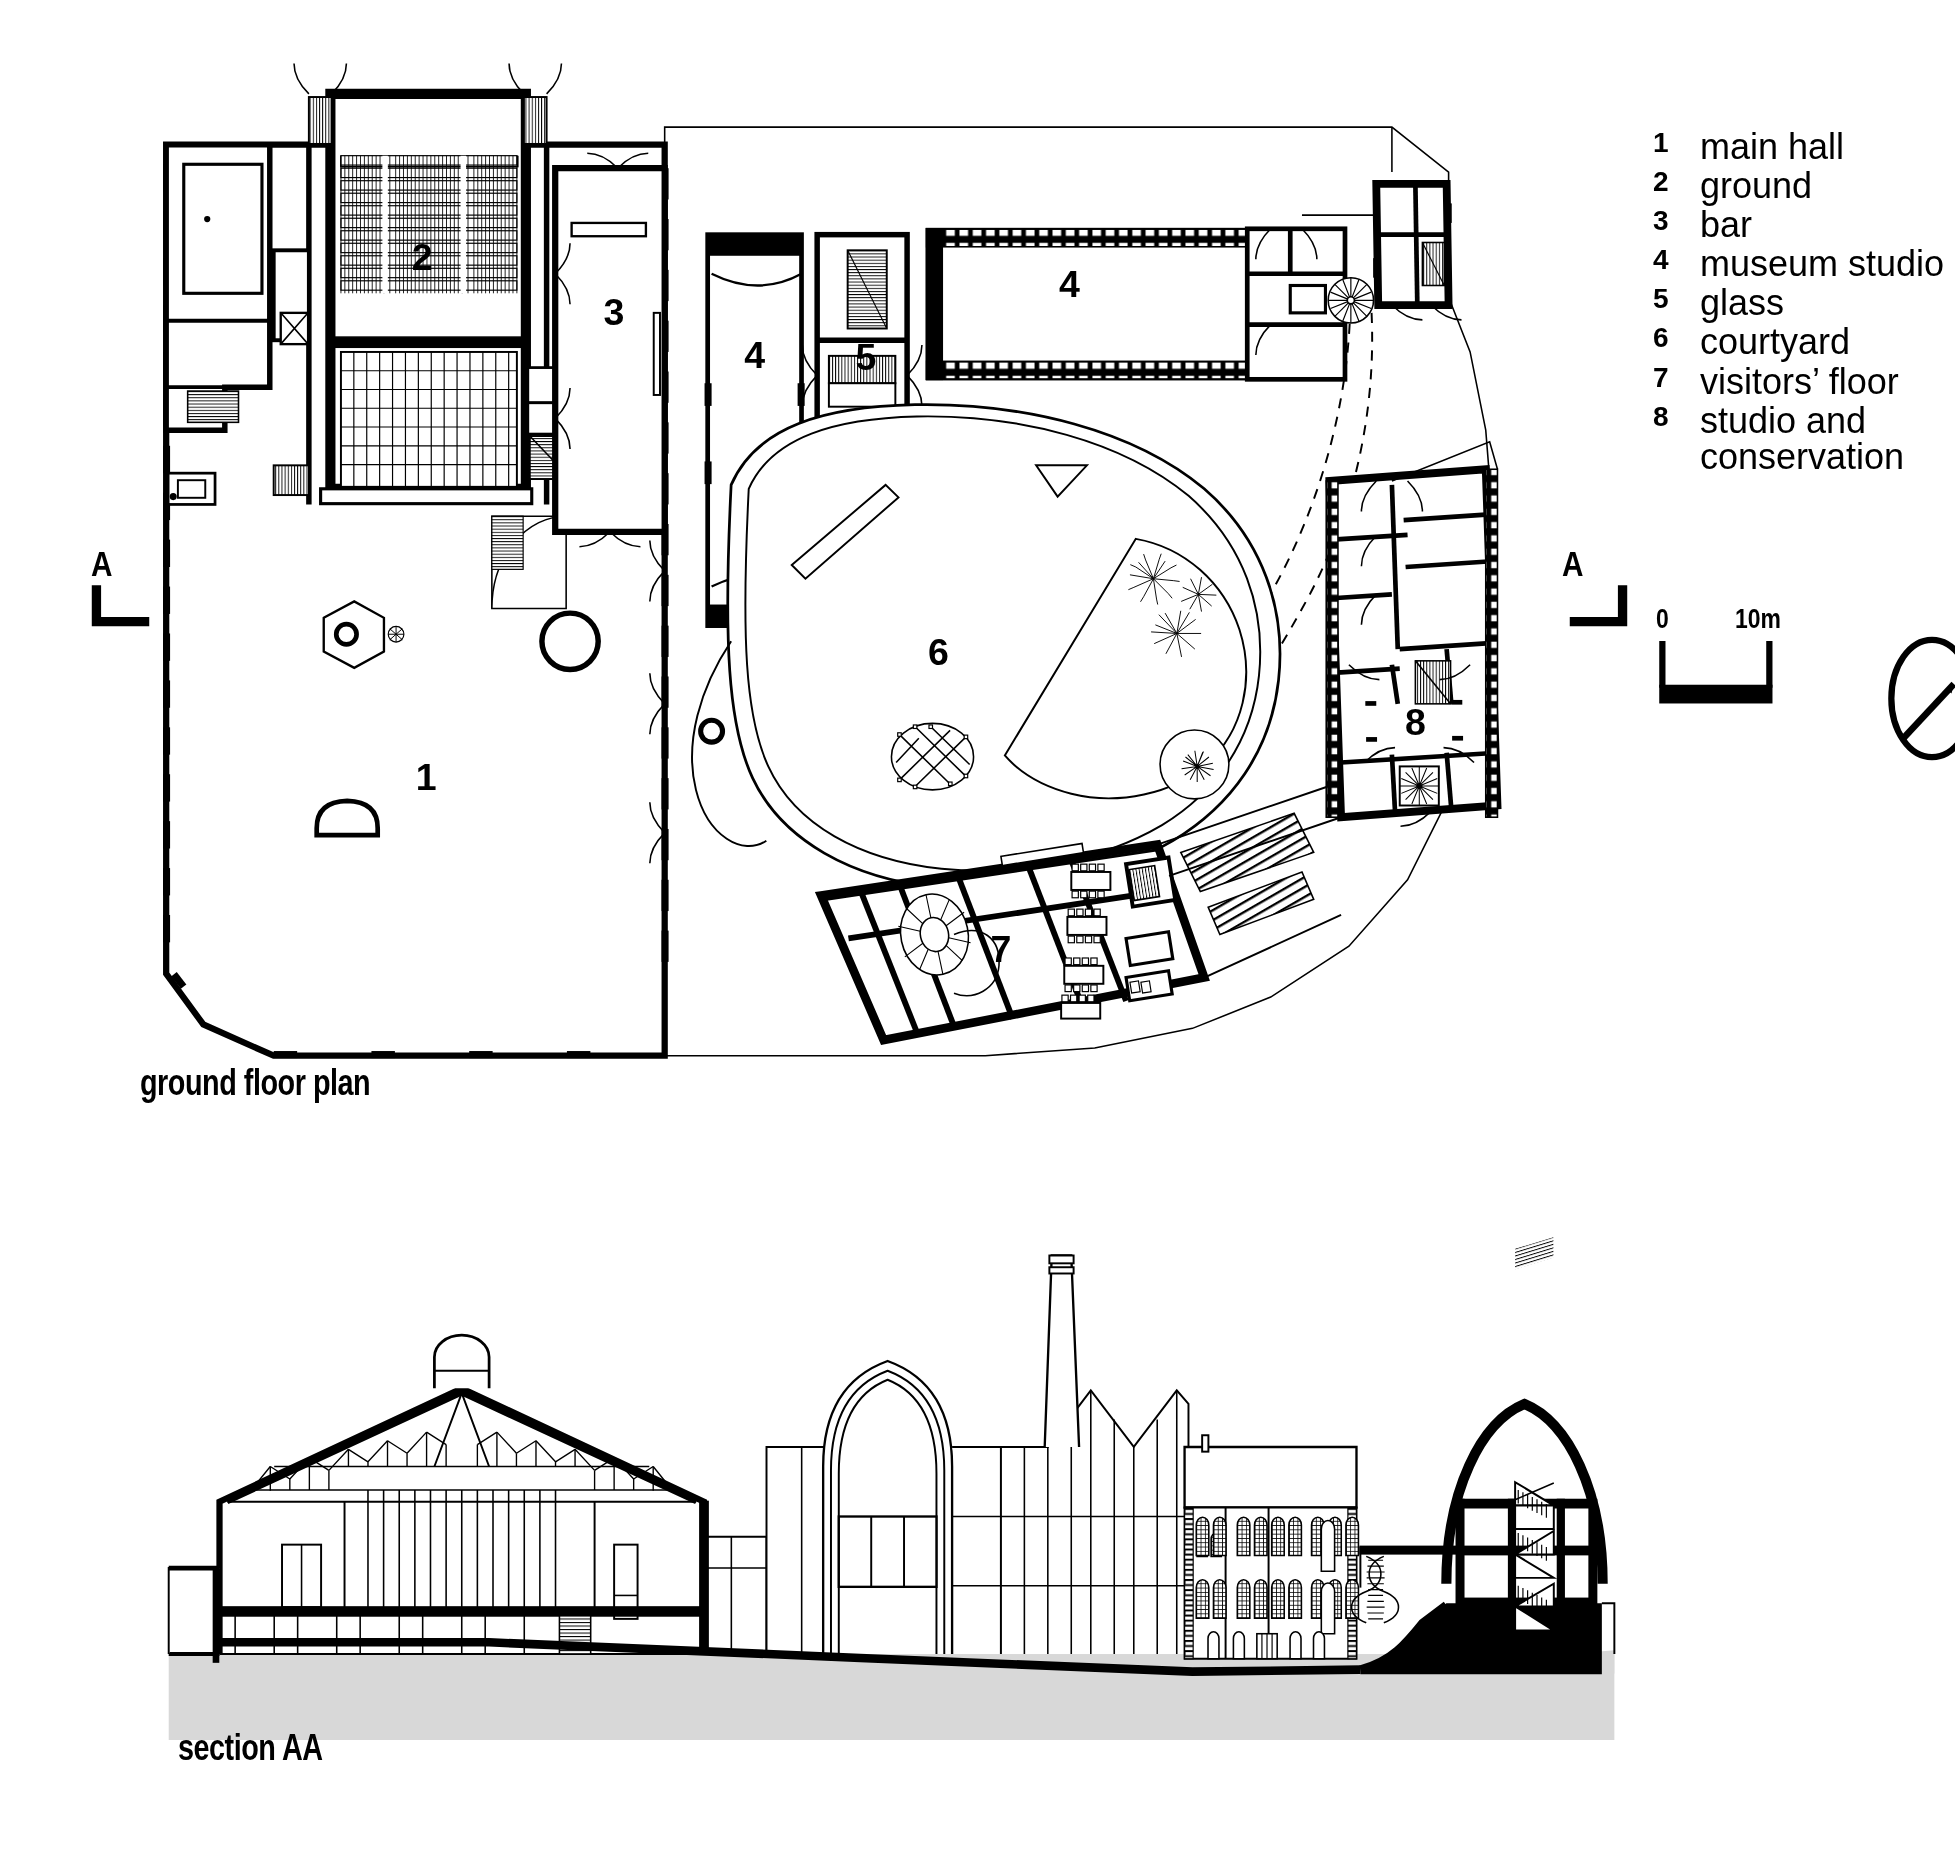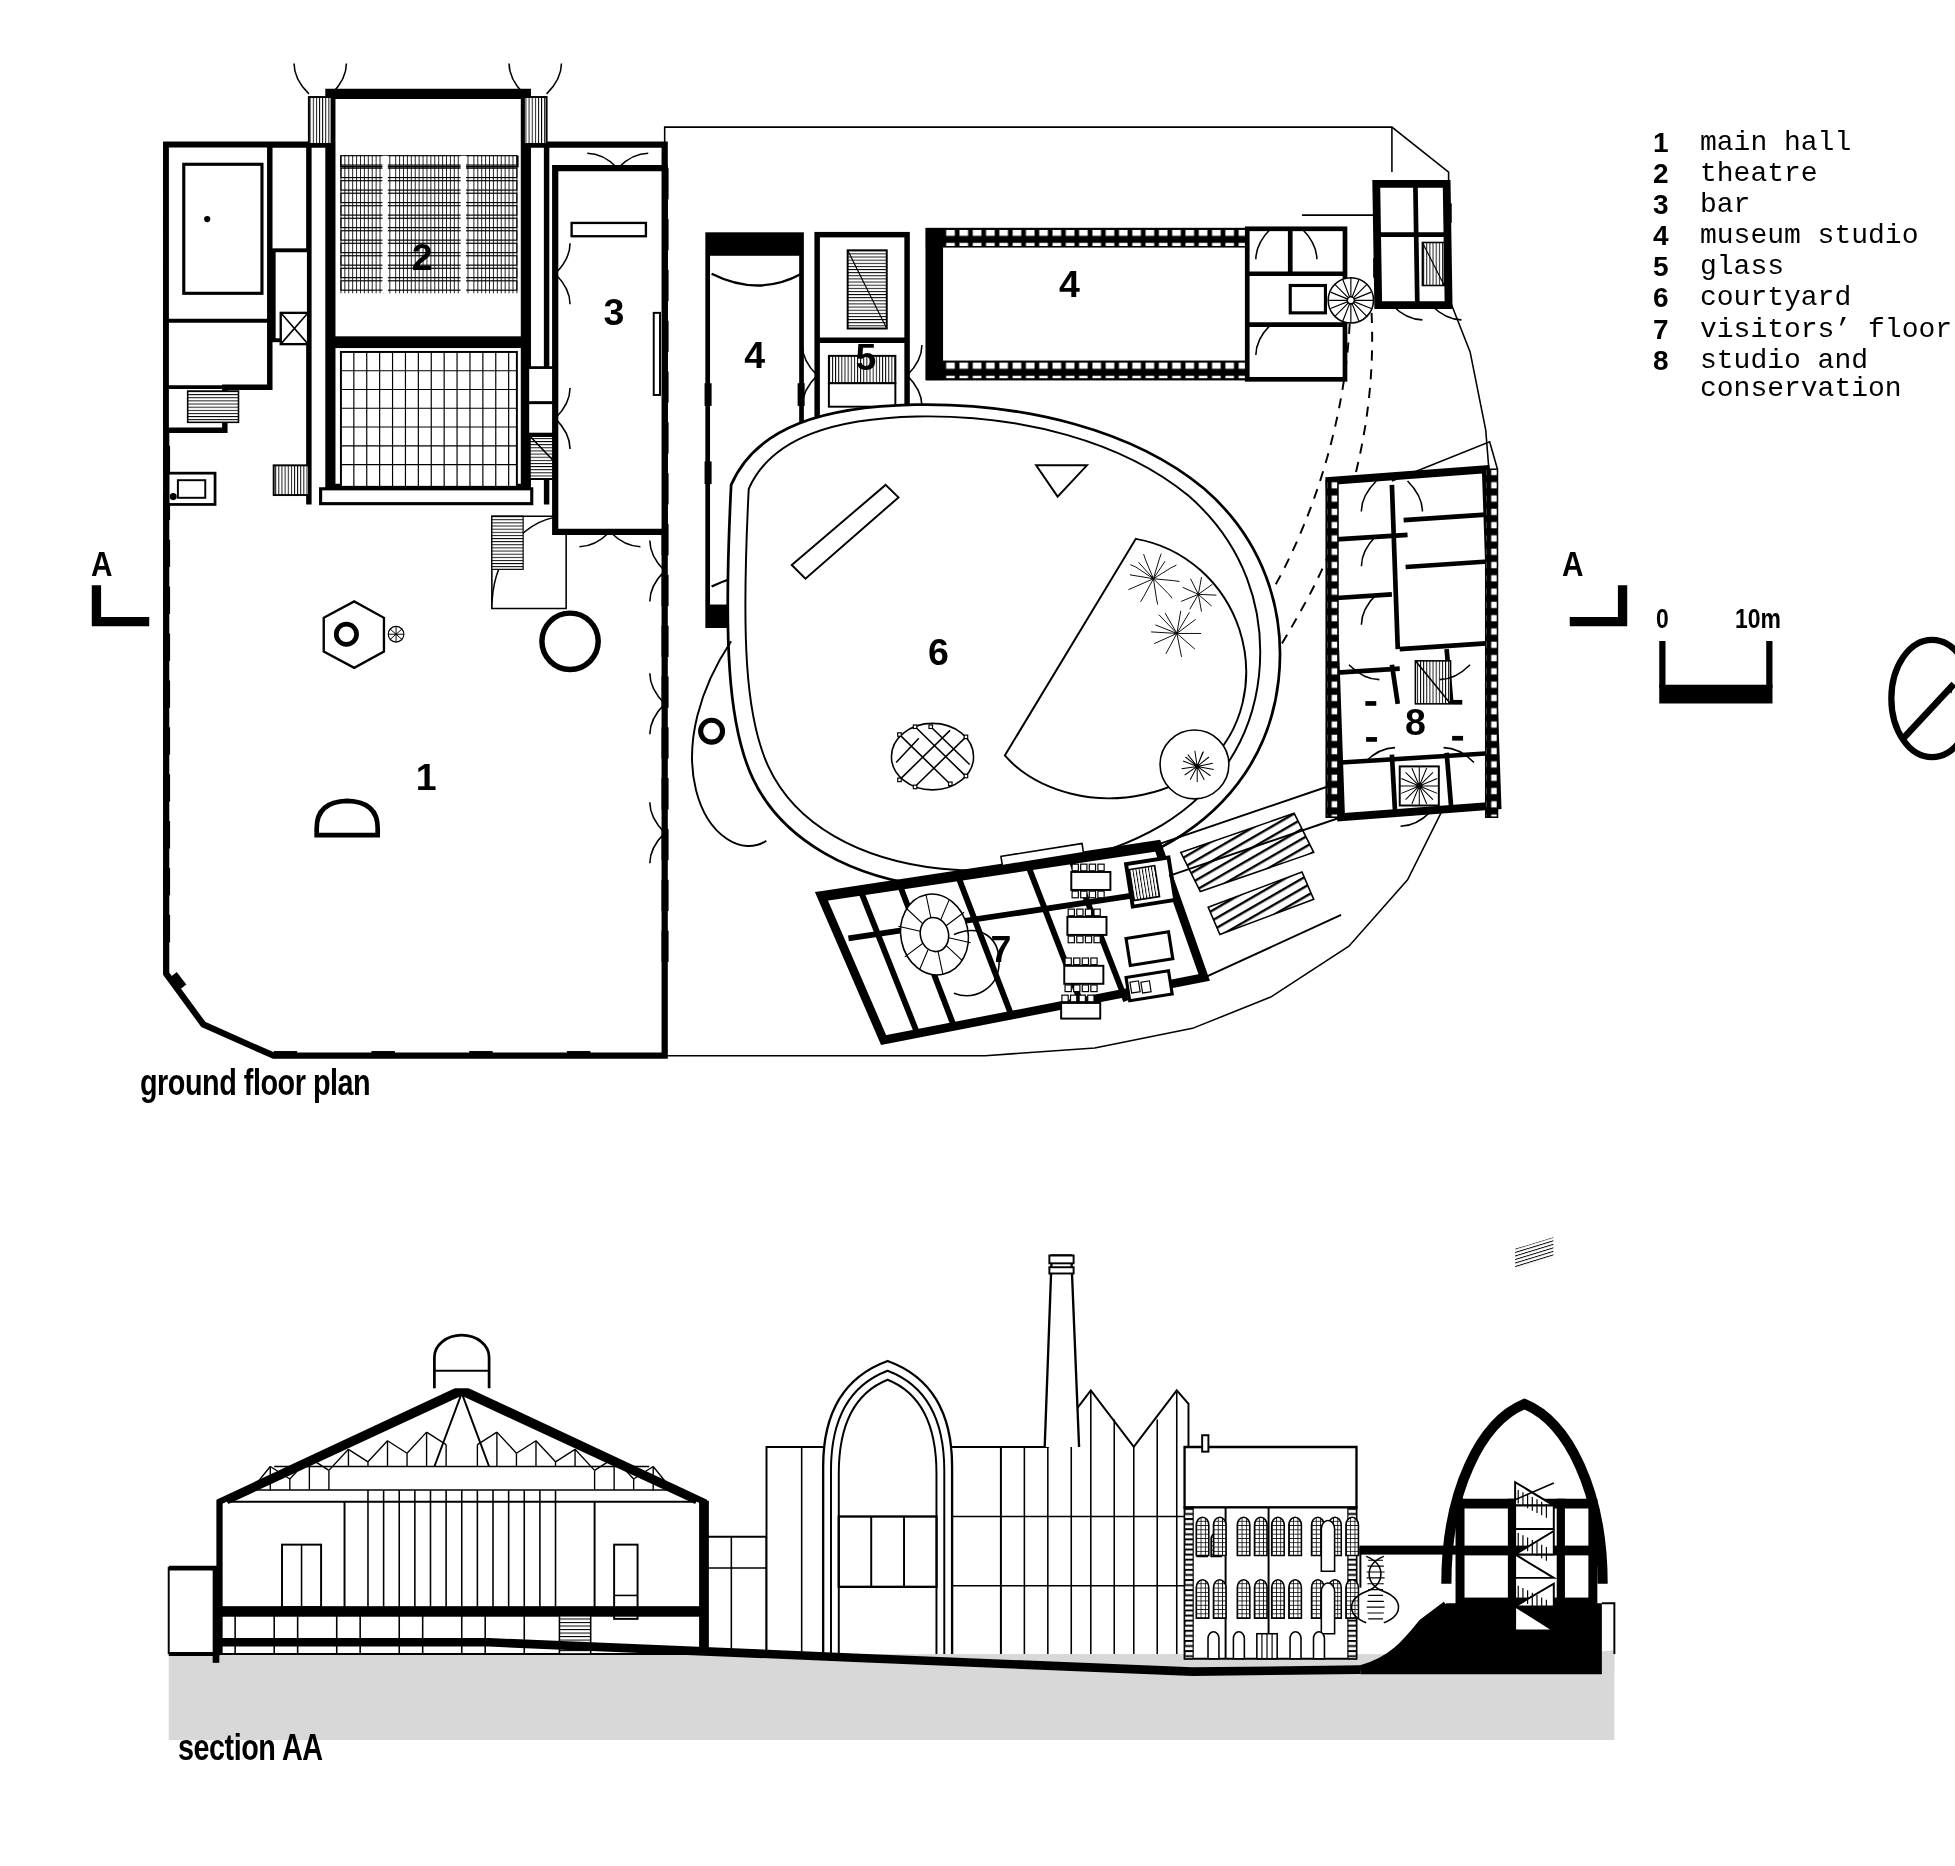--- a/index.html
+++ b/index.html
@@ -19,22 +19,22 @@
   .legend-row{
     display:flex; align-items:flex-start;
     margin-bottom:3.1px; line-height:1.0;
   }
   .legend-num{
     width:47px; flex:0 0 47px;
     font-size:28px; font-weight:bold; letter-spacing:-0.4px;
     font-family:"Liberation Sans", sans-serif;
   }
   .legend-label{
-    font-size:28px; font-weight:400;
-    font-family:Liberation Mono, monospace;
+    font-size:36px; font-weight:400;
+    font-family:Liberation Sans, sans-serif;
     white-space:pre-line;
   }
 
   
   .draw-title{
     position:absolute;
     font-size:36px; font-weight:bold;
     letter-spacing:-0.6px;
     font-family:"Liberation Sans", sans-serif;
     transform:scaleX(0.80); transform-origin:left center;
@@ -952,21 +952,21 @@
     </g>
   </svg>
 
   <div id="legend">
     <div class="legend-row">
       <div class="legend-num">1</div>
       <div class="legend-label">main hall</div>
     </div>
     <div class="legend-row">
       <div class="legend-num">2</div>
-      <div class="legend-label">theatre</div>
+      <div class="legend-label">ground</div>
     </div>
     <div class="legend-row">
       <div class="legend-num">3</div>
       <div class="legend-label">bar</div>
     </div>
     <div class="legend-row">
       <div class="legend-num">4</div>
       <div class="legend-label">museum studio</div>
     </div>
     <div class="legend-row">

